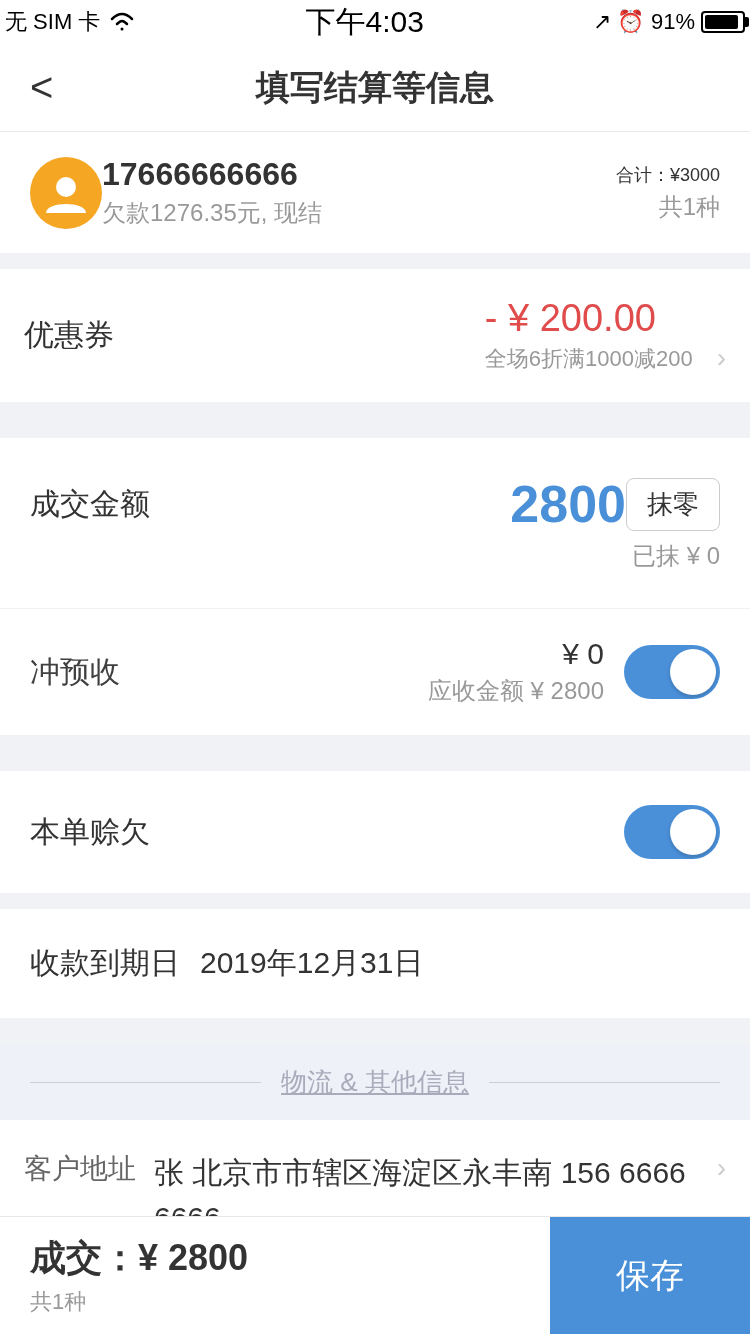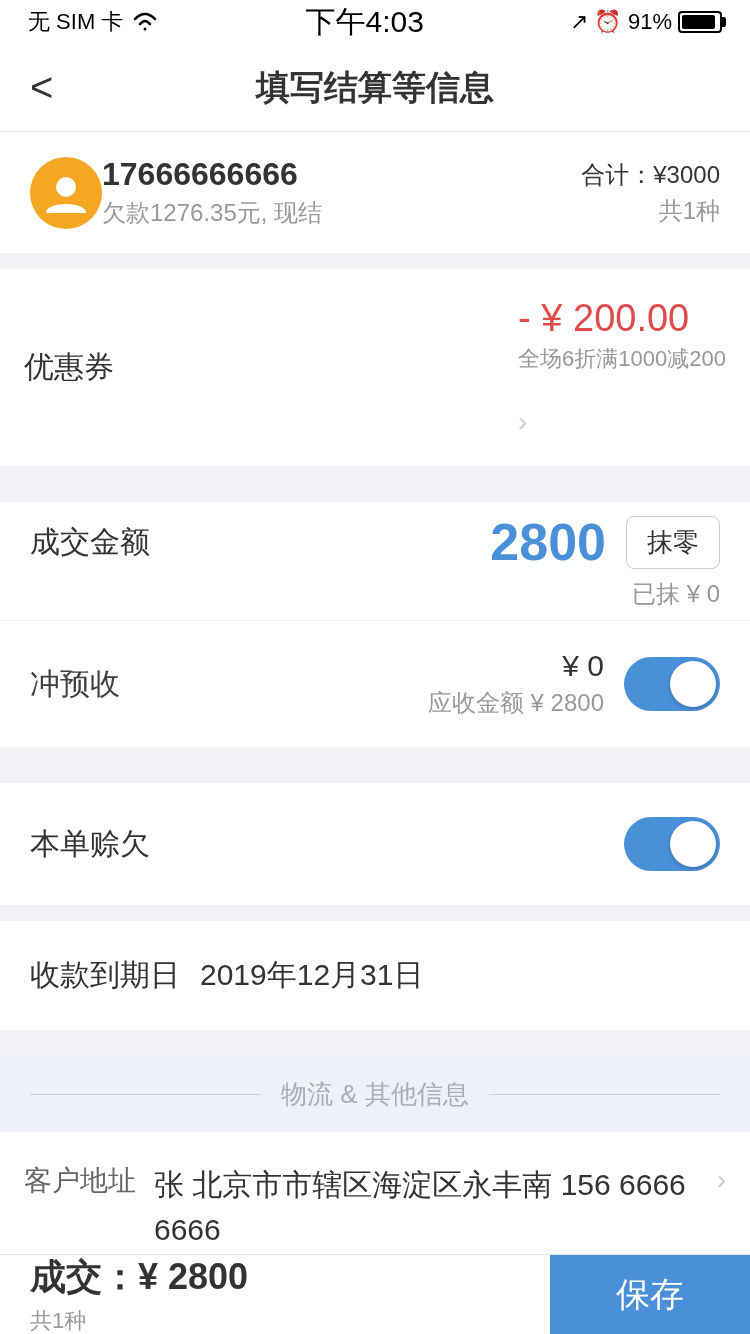--- a/index.html
+++ b/index.html
@@ -14,21 +14,21 @@
       position: relative;
     }
 
     
     .status-bar {
       height: 44px;
       background: #fff;
       display: flex;
       align-items: center;
       justify-content: space-between;
-      padding: 0 28px;
+      padding: 0 5px;
       font-size: 24px;
       color: #000;
     }
     .status-left {
       display: flex;
       align-items: center;
       gap: 8px;
       font-size: 22px;
     }
     .status-center {
@@ -140,21 +140,21 @@
     }
     .customer-info .sub {
       font-size: 24px;
       color: #999;
       margin-top: 4px;
     }
     .customer-right {
       text-align: right;
     }
     .customer-right .total {
-      font-size: 24px;
+      font-size: 18px;
       color: #333;
     }
     .customer-right .count {
       font-size: 24px;
       color: #999;
       margin-top: 4px;
     }
 
     
     .coupon-row {
@@ -164,23 +164,22 @@
       align-items: center;
       justify-content: space-between;
       margin-bottom: 16px;
     }
     .coupon-label {
       font-size: 30px;
       color: #333;
     }
     .coupon-right {
       display: flex;
-      align-items: flex-start;
-      gap: 32px;
-      flex-direction: column;
+      align-items: flex-end;
+      gap: 24px;
     }
     .coupon-discount {
       font-size: 38px;
       color: #e04b4b;
       font-weight: 500;
     }
     .coupon-desc {
       font-size: 22px;
       color: #999;
       margin-top: 4px;
@@ -193,36 +192,35 @@
 
     
     .section-sep {
       height: 20px;
       background: #f0f2f5;
     }
 
     
     .amount-section {
       background: #fff;
-      padding: 10px 30px;
+      padding: 36px 30px;
       margin-bottom: 0;
     }
     .amount-row {
       display: flex;
       align-items: center;
       justify-content: space-between;
     }
     .amount-label {
       font-size: 30px;
       color: #333;
     }
     .amount-right {
       display: flex;
       align-items: center;
-      gap: 20px;
     }
     .amount-value {
       font-size: 52px;
       font-weight: 600;
       color: #4a90d9;
     }
     .round-btn {
       border: 1px solid #ccc;
       border-radius: 8px;
       padding: 8px 20px;
@@ -328,20 +326,21 @@
       background: #eef1f8;
       padding: 20px 30px;
       text-align: center;
       margin-bottom: 0;
       display: flex;
       align-items: center;
       justify-content: center;
       gap: 20px;
       color: #aab;
       font-size: 26px;
+      text-decoration: underline;
     }
     .divider-line {
       flex: 1;
       height: 1px;
       background: #ccd;
     }
 
     
     .address-row {
       background: #fff;
@@ -368,21 +367,21 @@
       color: #ccc;
       margin-left: 10px;
       margin-top: 2px;
     }
 
     
     .bottom-bar {
       position: fixed;
       bottom: 0;
       width: 750px;
-      height: 80px;
+      height: 118px;
       display: flex;
       background: #fff;
       border-top: 1px solid #e8e8e8;
     }
     .bottom-info {
       flex: 1;
       display: flex;
       flex-direction: column;
       justify-content: center;
       padding: 0 30px;

